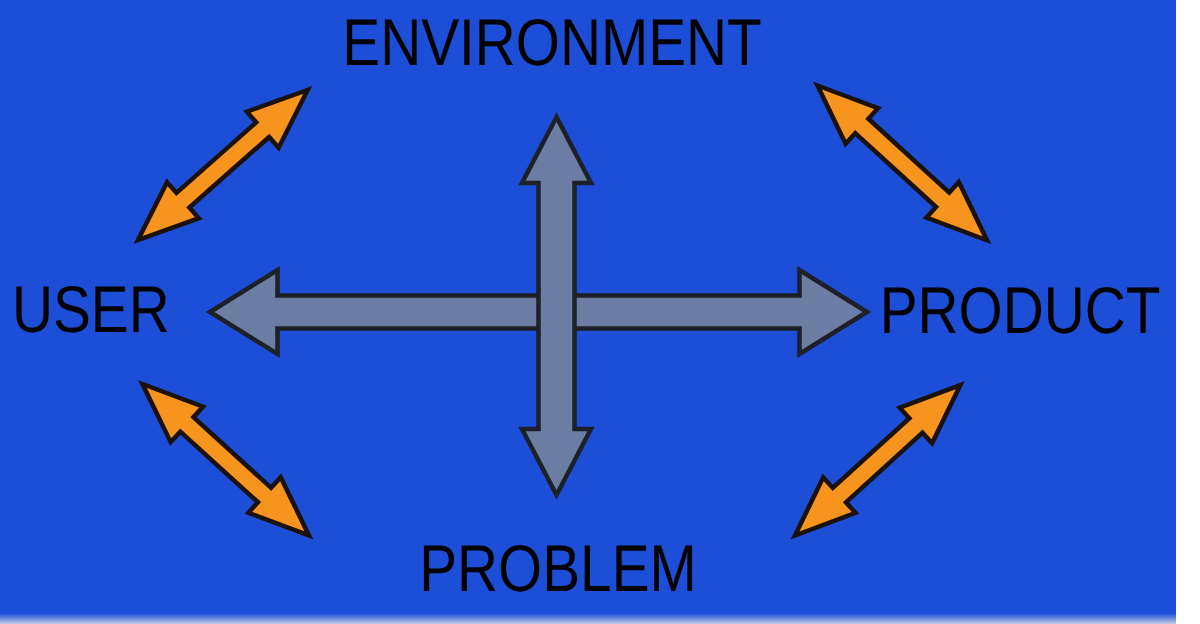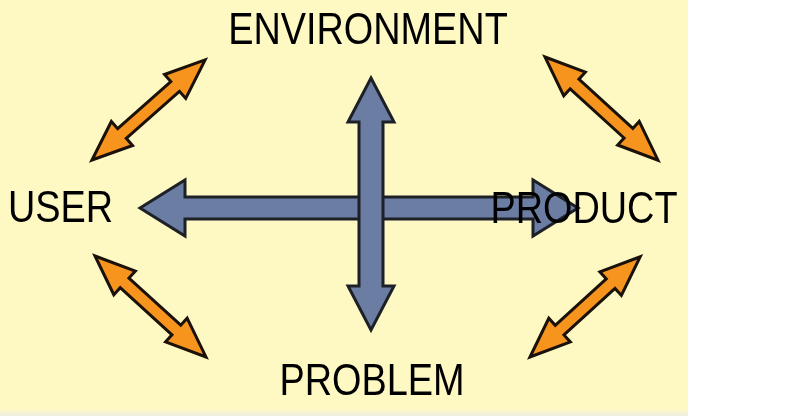--- a/index.html
+++ b/index.html
@@ -2,23 +2,23 @@
 <html><head>
 <meta charset="utf-8">
 <style>
   html, body {
     margin: 0;
     padding: 0;
     background: #ffffff;
   }
   .stage {
     position: relative;
-    width: 688px;
+    width: 784px;
     height: 416px;
-    background: #fef9c3;
+    background: #1d4ed8;
     overflow: hidden;
   }
   .arrows-layer {
     position: absolute;
     top: 0;
     left: 0;
   }
   .label {
     position: absolute;
     font-family: "Liberation Sans", sans-serif;

